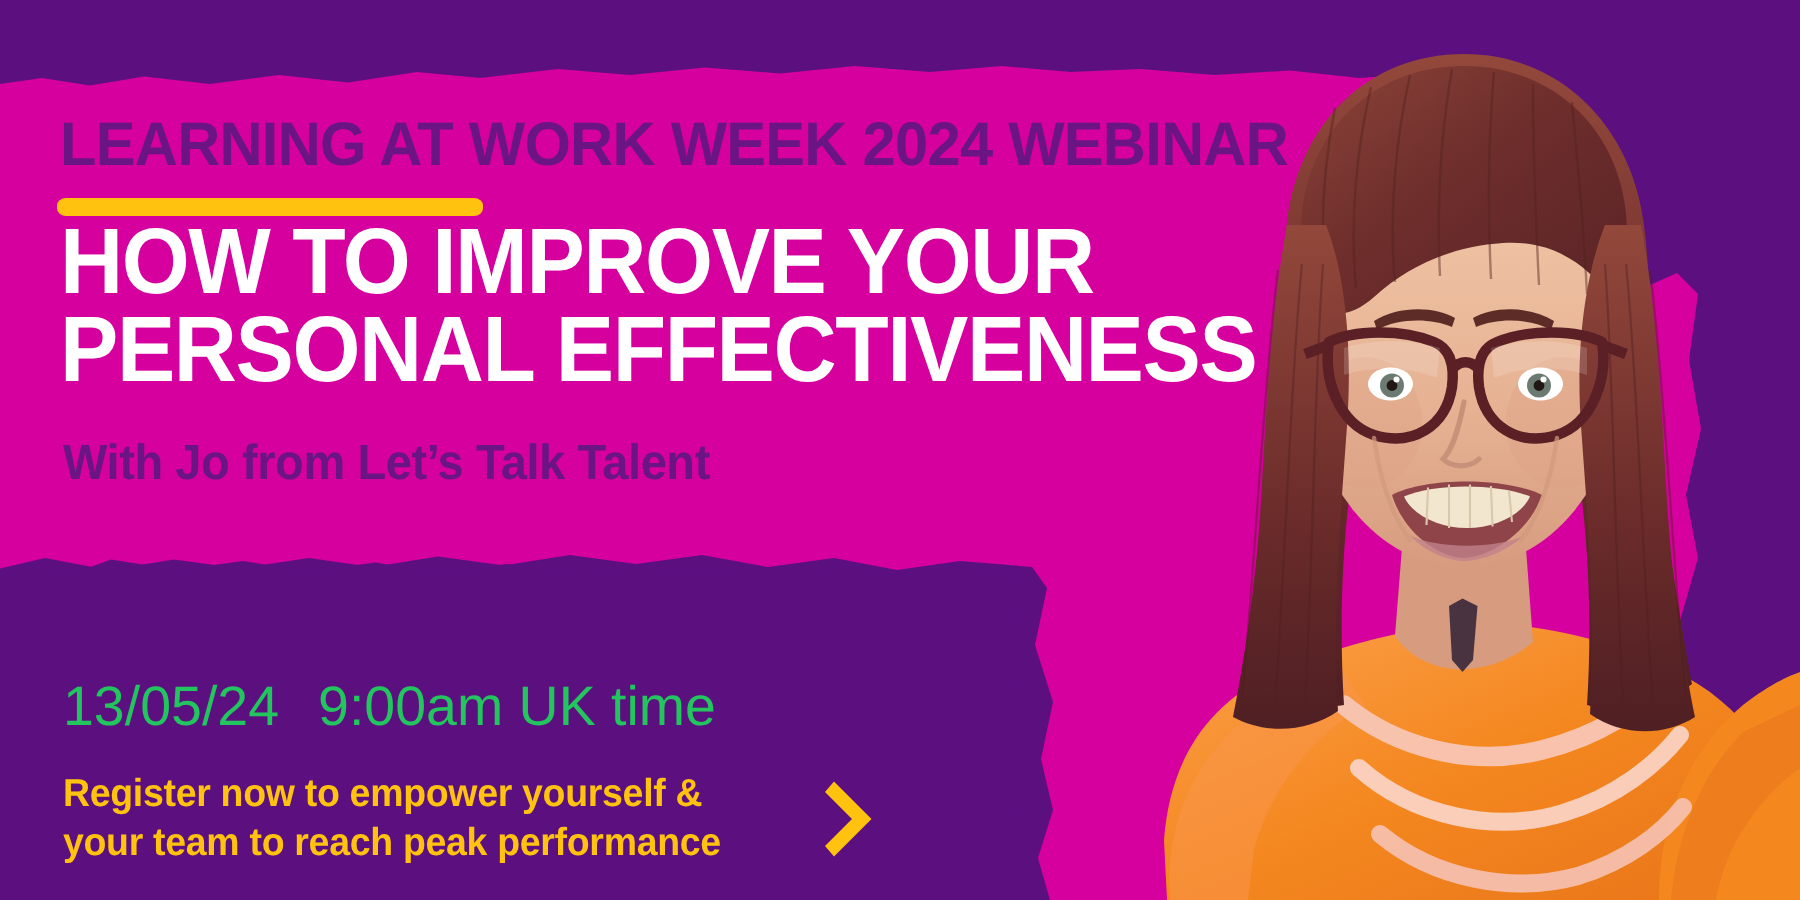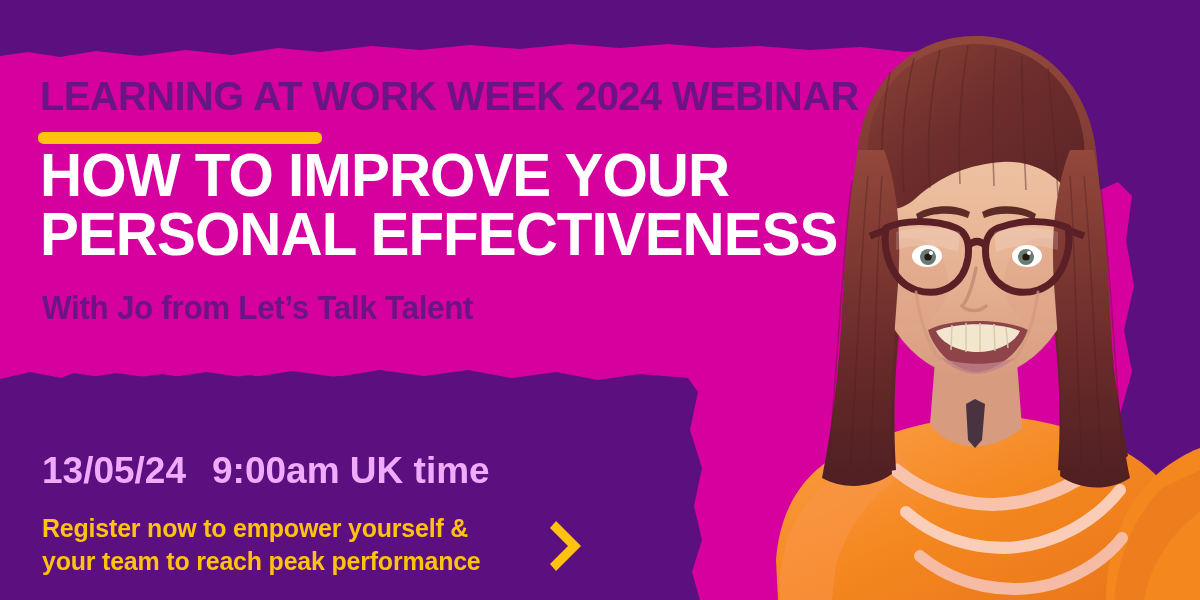--- a/index.html
+++ b/index.html
@@ -84,23 +84,23 @@
     font-weight:bold;
     letter-spacing:-0.3px;
     line-height:1;
     white-space:nowrap;
     transform:scaleX(0.95);
     transform-origin:left top;
   }
 
   .when{
     position:absolute;left:42px;top:436px;
-    color:#f0abfc;
+    color:#22c55e;
     font-size:37px;
-    font-weight:bold;
+    font-weight:normal;
     letter-spacing:0px;
     line-height:1;
     white-space:nowrap;
   }
   .when .gap{display:inline-block;width:26px;}
 
   .cta{
     position:absolute;left:42px;top:496px;
     color:#FFC20E;
     font-size:26px;

